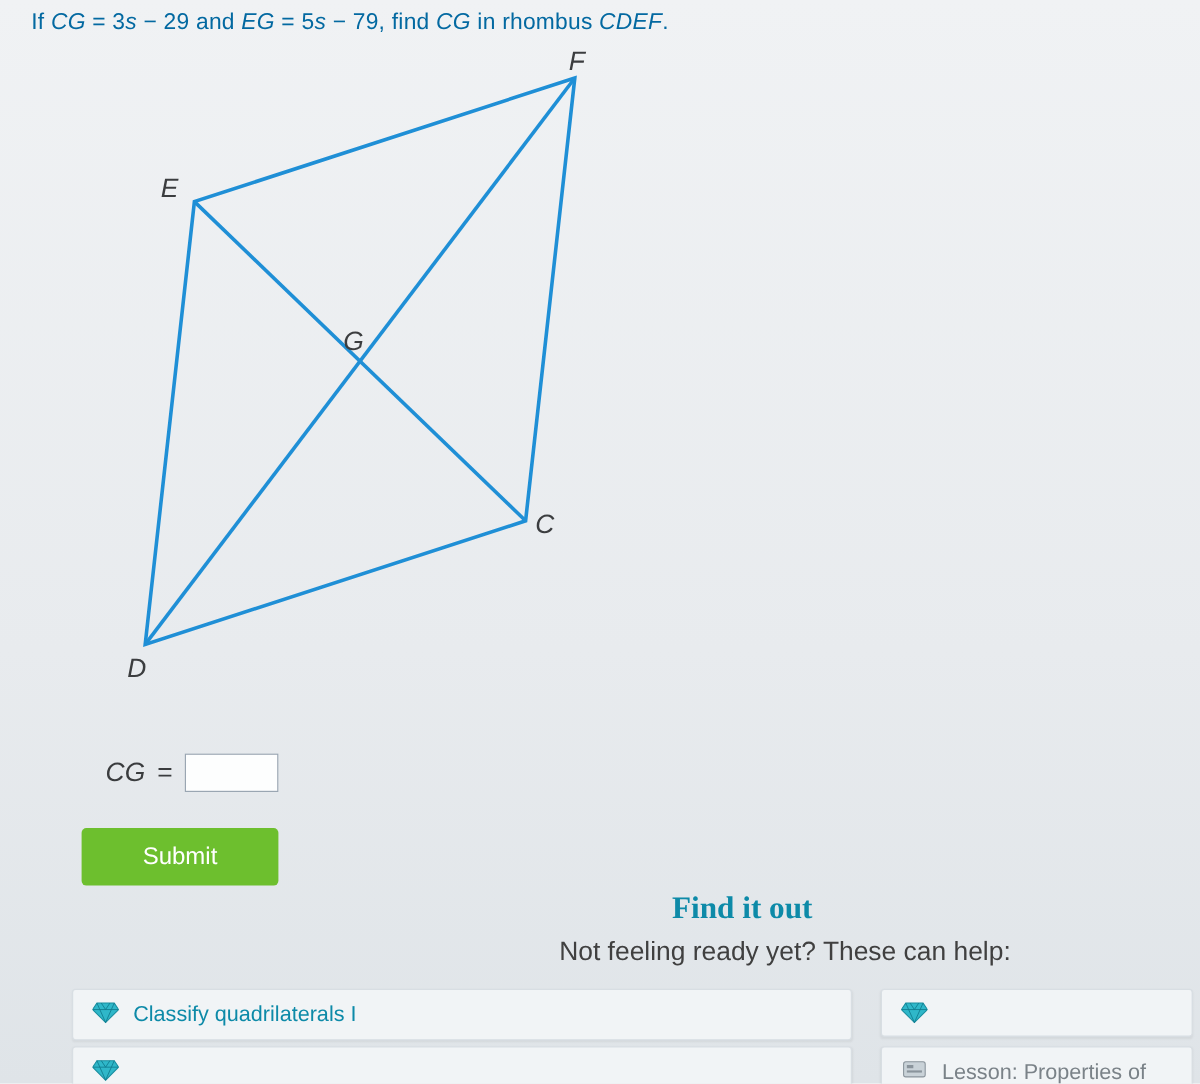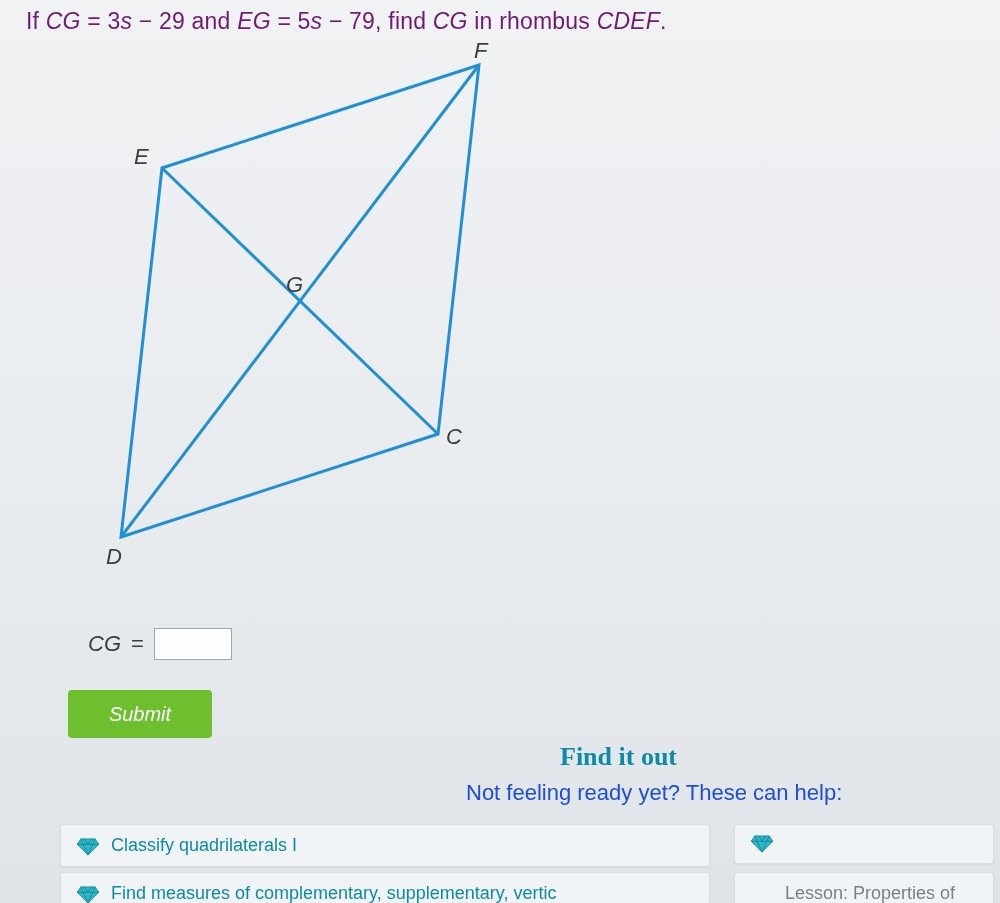--- a/index.html
+++ b/index.html
@@ -8,22 +8,22 @@
     font-family: Arial, Helvetica, sans-serif;
     background: linear-gradient(180deg, #f0f2f4 0%, #e8ebee 60%, #dfe4e8 100%);
     color: #333;
     position: relative;
     overflow: hidden;
   }
   .question {
     position: absolute;
     top: 8px;
     left: 26px;
-    font-size: 23px;
-    color: #701a75;
+    font-size: 19px;
+    color: #0369a1;
     letter-spacing: 0.2px;
   }
   .it { font-style: italic; }
   .diagram-wrap {
     position: absolute;
     top: 56px;
     left: 88px;
     width: 400px;
     height: 520px;
   }
@@ -50,55 +50,54 @@
     height: 32px;
     border: 1px solid #9aa6b2;
     background: #fdfefe;
     font-size: 20px;
     padding: 2px 6px;
   }
   .submit-btn {
     position: absolute;
     top: 690px;
     left: 68px;
-    width: 144px;
+    width: 164px;
     height: 48px;
     background: #6dbf2e;
     color: #fff;
     border: none;
     border-radius: 4px;
     font-size: 20px;
     font-weight: 500;
     cursor: pointer;
-    font-style: italic;
   }
   .workit {
     position: absolute;
     top: 742px;
     left: 560px;
     color: #0d8aa8;
     font-family: Georgia, 'Times New Roman', serif;
     font-size: 26px;
     font-weight: 600;
   }
   .notready {
     position: absolute;
     top: 780px;
     left: 466px;
-    color: #1d4ed8;
+    color: #404040;
     font-size: 22px;
   }
   .card {
     position: absolute;
     background: #f1f4f6;
     border: 1px solid #d8dee3;
     border-radius: 3px;
     box-shadow: 0 1px 2px rgba(0,0,0,0.06);
     display: flex;
-    align-items: flex-end;
+    align-items: flex-start;
     gap: 12px;
     padding: 10px 16px;
     color: #0d8aa8;
     font-size: 18px;
     cursor: pointer;
   }
   .card .gem svg { display:block; }
   .card.gray { color: #7a8288; }
   .card1 { top: 824px; left: 60px; width: 650px; }
   .card2 { top: 824px; left: 734px; width: 260px; }
@@ -159,21 +158,20 @@
   </span>
 </div>
 
 <div class="card card3">
   <span class="gem">
     <svg width="22" height="18" viewBox="0 0 24 20">
         <path d="M4 1 L20 1 L24 7 L12 19 L0 7 Z" fill="#2fb7c9" stroke="#1a8ea0" stroke-width="1"></path>
         <path d="M0 7 L24 7 M8 1 L12 7 L16 1 M4 1 L12 19 M20 1 L12 19" stroke="#107c8e" stroke-width="0.8" fill="none"></path>
       </svg>
   </span>
-  <span>Find measures of complementary, supplementary, vertic</span>
 </div>
 
 <div class="card card4 gray">
   <span class="lesson-icn">
     <svg width="22" height="18" viewBox="0 0 24 20">
         <rect x="2" y="2" width="20" height="14" rx="2" fill="#c9d2d8" stroke="#8a949c"></rect>
         <rect x="5" y="5" width="6" height="3" fill="#8a949c"></rect>
         <rect x="5" y="10" width="14" height="2" fill="#8a949c"></rect>
       </svg>
   </span>

